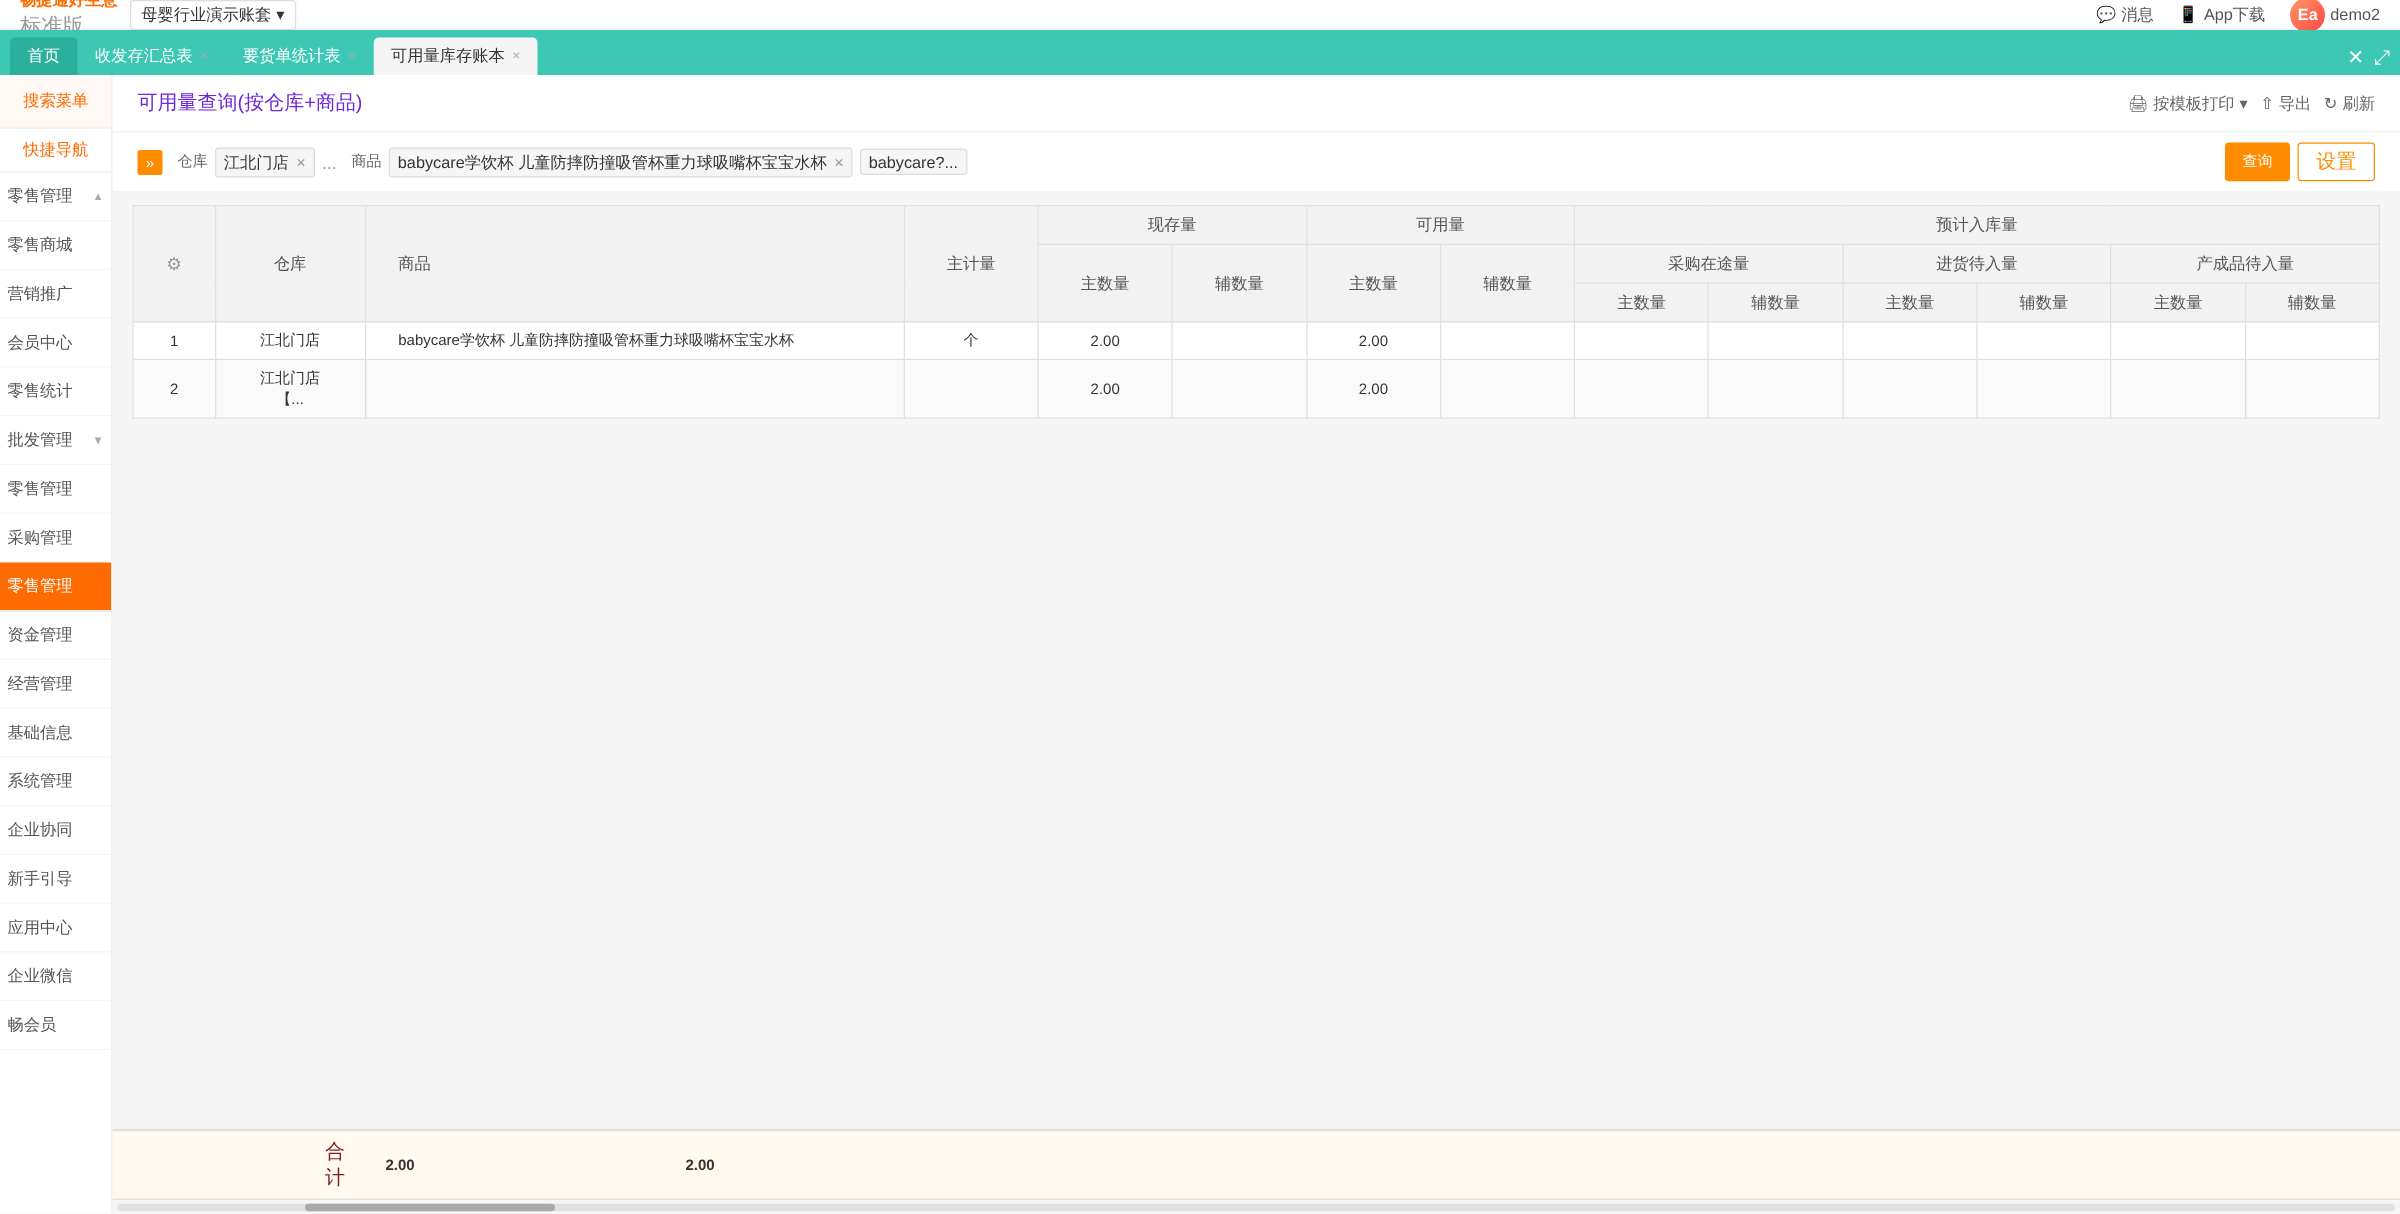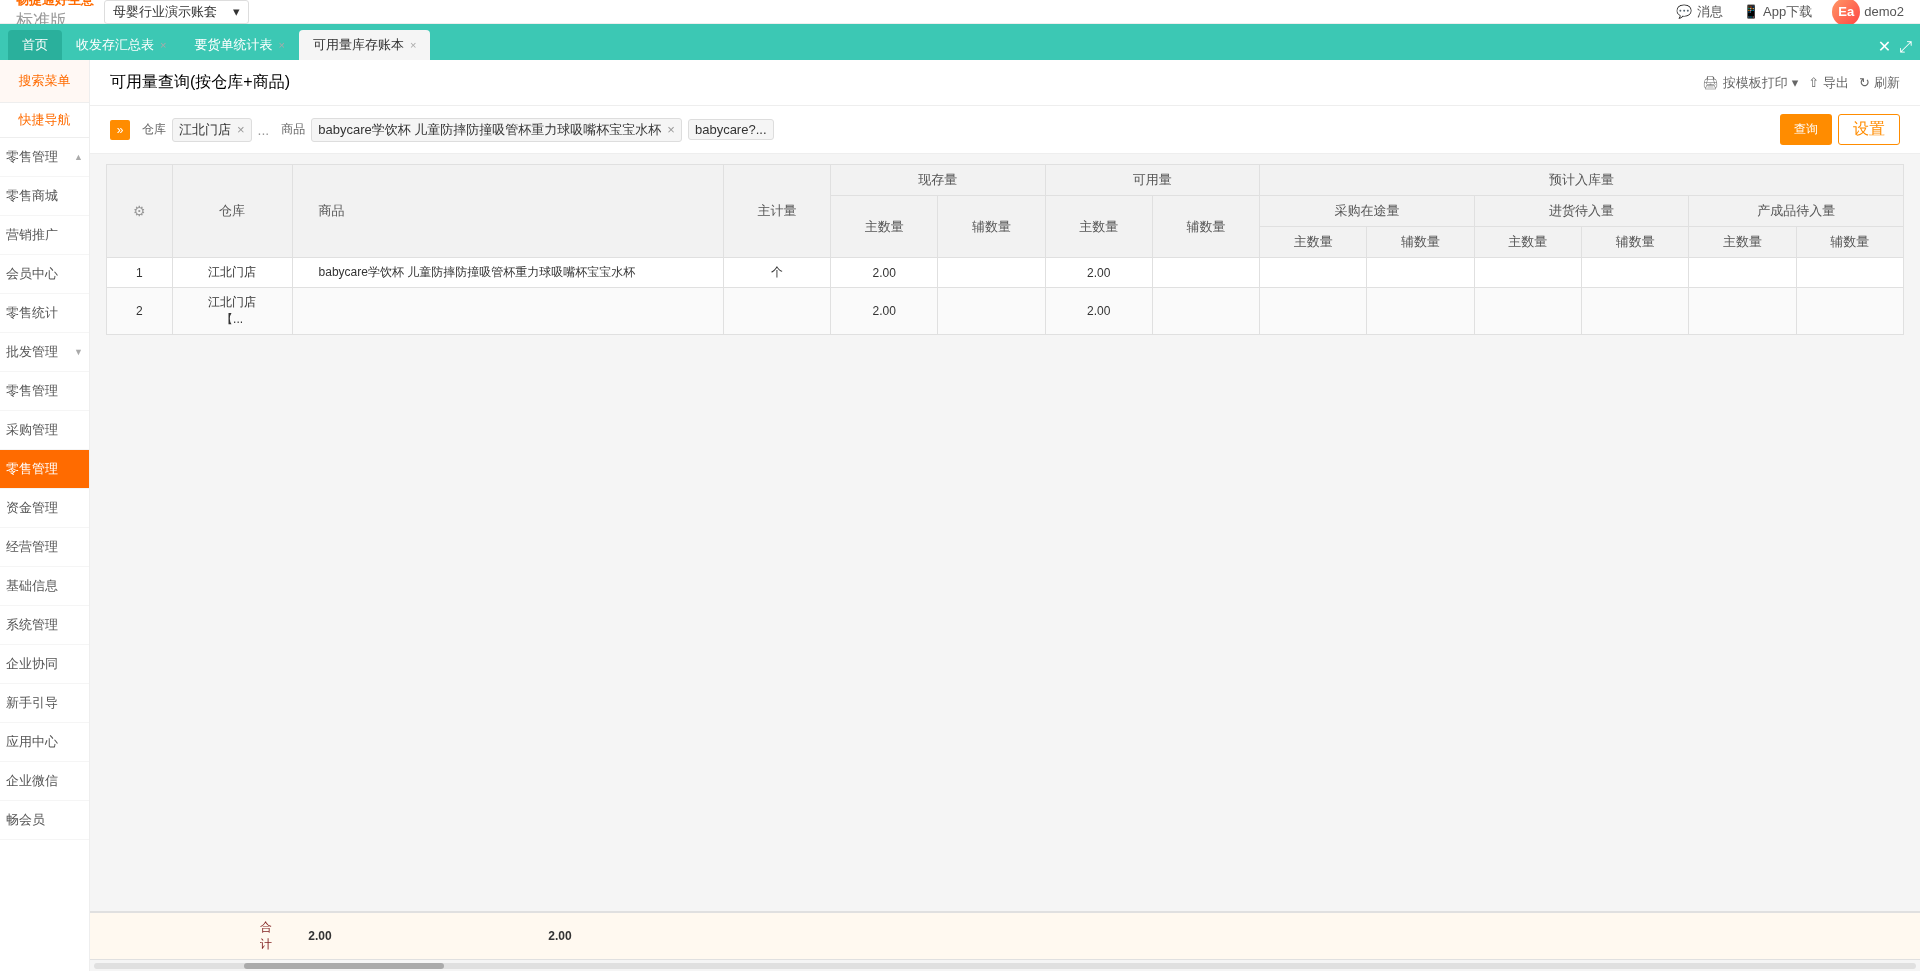--- a/index.html
+++ b/index.html
@@ -12,21 +12,21 @@
       display: flex;
       align-items: center;
       padding: 0 16px;
       border-bottom: 1px solid #eee;
       justify-content: space-between;
     }
     .top-bar-left { display: flex; align-items: center; gap: 10px; }
     .logo-text { color: #ff6b00; font-weight: bold; font-size: 13px; }
     .brand-label { color: #999; font-size: 17px; }
     .dropdown-selector {
-      display: flex; align-items: center; gap: 16px;
+      display: flex; align-items: center; gap: 4px;
       border: 1px solid #ddd; border-radius: 3px;
       padding: 2px 8px; background: #fff; cursor: pointer;
       color: #333; font-size: 12px;
     }
     .top-bar-right { display: flex; align-items: center; gap: 20px; }
     .top-bar-right-item { display: flex; align-items: center; gap: 4px; color: #555; cursor: pointer; font-size: 12px; }
     .avatar { width: 28px; height: 28px; border-radius: 50%; background: linear-gradient(135deg, #f96, #f44); display: flex; align-items: center; justify-content: center; color: #fff; font-size: 11px; font-weight: bold; }
 
     
     .tab-bar {
@@ -116,21 +116,21 @@
 
     
     .page-header {
       background: #fff;
       padding: 12px 20px;
       border-bottom: 1px solid #eee;
       display: flex;
       align-items: center;
       justify-content: space-between;
     }
-    .page-title { font-size: 16px; font-weight: 500; color: #000000; }
+    .page-title { font-size: 16px; font-weight: 500; color: #6d28d9; }
     .page-actions { display: flex; align-items: center; gap: 10px; }
     .btn-template { display: flex; align-items: center; gap: 4px; color: #666; cursor: pointer; font-size: 12px; }
     .btn-export { display: flex; align-items: center; gap: 4px; color: #666; cursor: pointer; font-size: 12px; }
     .btn-refresh { display: flex; align-items: center; gap: 4px; color: #666; cursor: pointer; font-size: 12px; }
 
     
     .filter-bar {
       background: #fff;
       padding: 8px 20px;
       border-bottom: 1px solid #eee;
@@ -200,21 +200,21 @@
     .data-table .gear-cell { color: #999; font-size: 14px; }
 
     
     .table-footer {
       background: #fff9f0;
       border-top: 2px solid #e0e0e0;
       padding: 6px 10px;
       display: flex;
       align-items: center;
     }
-    .footer-label { width: 160px; font-weight: 400; color: #7f1d1d; font-size: 12px; padding-left: 160px; }
+    .footer-label { width: 160px; font-weight: 400; color: #7f1d1d; font-size: 16px; padding-left: 160px; }
     .footer-values { display: flex; flex: 1; }
     .footer-cell { text-align: center; font-weight: bold; font-size: 12px; color: #333; }
 
     
     .scrollbar-area {
       background: #f5f5f5;
       height: 12px;
       border-top: 1px solid #e0e0e0;
       display: flex;
       align-items: center;

